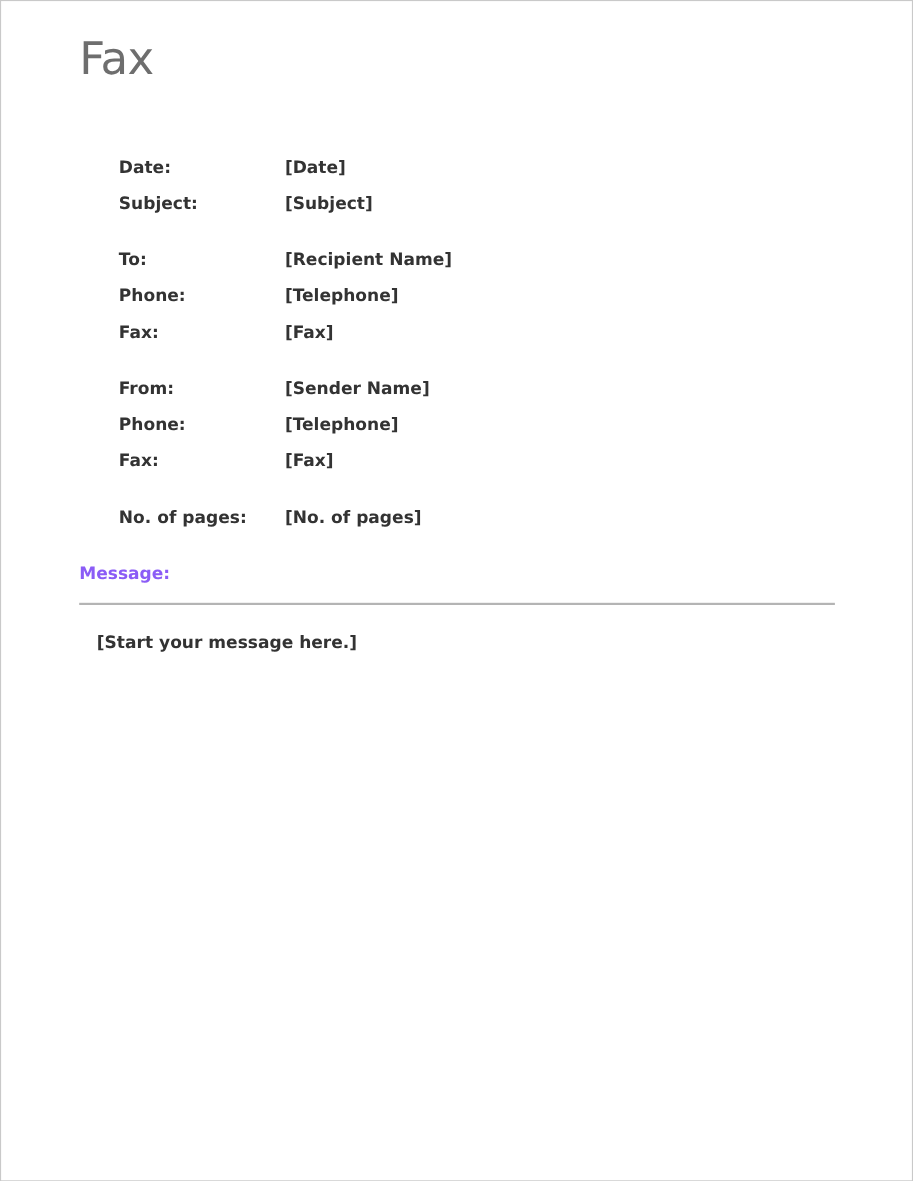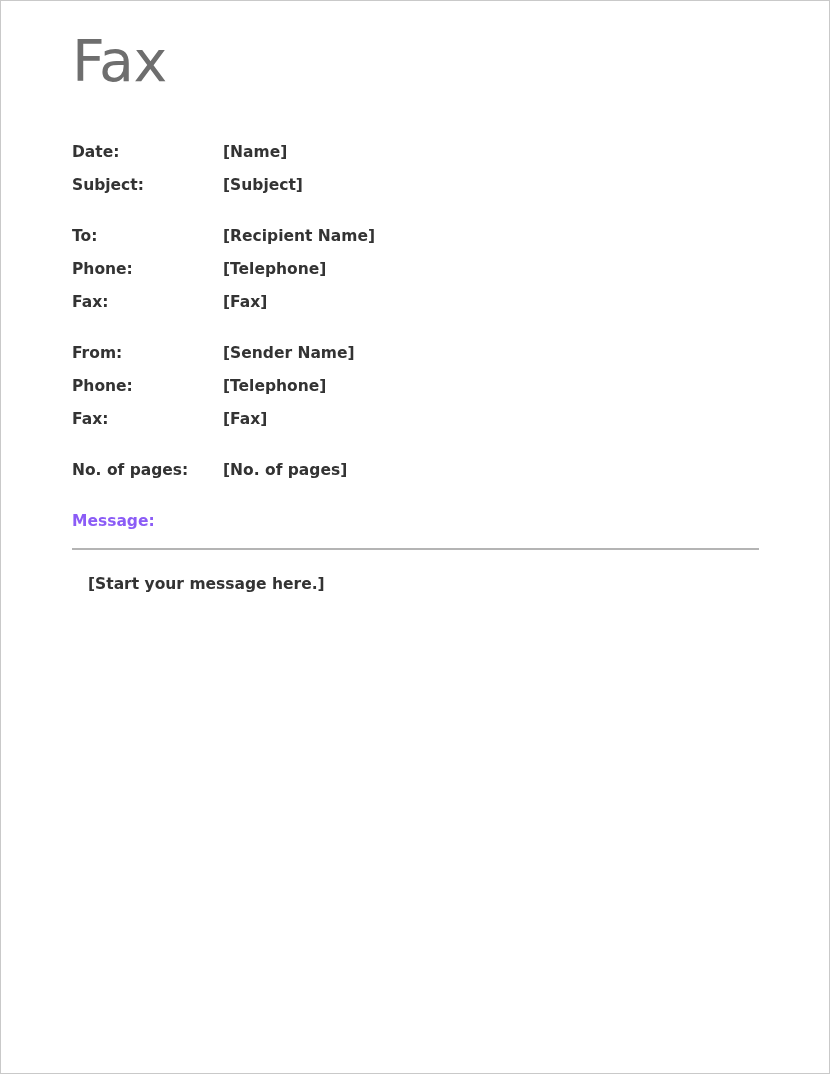--- a/index.html
+++ b/index.html
@@ -19,36 +19,37 @@
     border: 1px solid #c9c9c9;
     overflow: hidden;
   }
   .content {
     position: absolute;
     left: 71px;
     top: 0;
     width: 688px;
   }
   .doc-title {
-    font-size: 57px;
+    font-size: 41px;
     line-height: 1;
     font-weight: 400;
     color: #6e6e6e;
     letter-spacing: -0.5px;
     margin: 0;
     padding-top: 32px;
     height: 72px;
   }
   .fields {
     margin-top: 38px;
   }
   .field-row {
     display: flex;
     align-items: baseline;
     height: 33px;
+    margin-left: 36px;
   }
   .field-label {
     width: 151px;
     flex: 0 0 151px;
     font-size: 15.5px;
     font-weight: 700;
     color: #333333;
   }
   .field-value {
     font-size: 15.5px;
@@ -92,21 +93,21 @@
 
 <div class="page">
   <div class="content">
 
     <h1 class="doc-title">Fax</h1>
 
     <div class="fields">
 
       <div class="field-row">
         <span class="field-label">Date:</span>
-        <span class="field-value">[Name]</span>
+        <span class="field-value">[Date]</span>
       </div>
 
       <div class="field-row">
         <span class="field-label">Subject:</span>
         <span class="field-value">[Subject]</span>
       </div>
 
       <div class="group-gap"></div>
 
       <div class="field-row">

